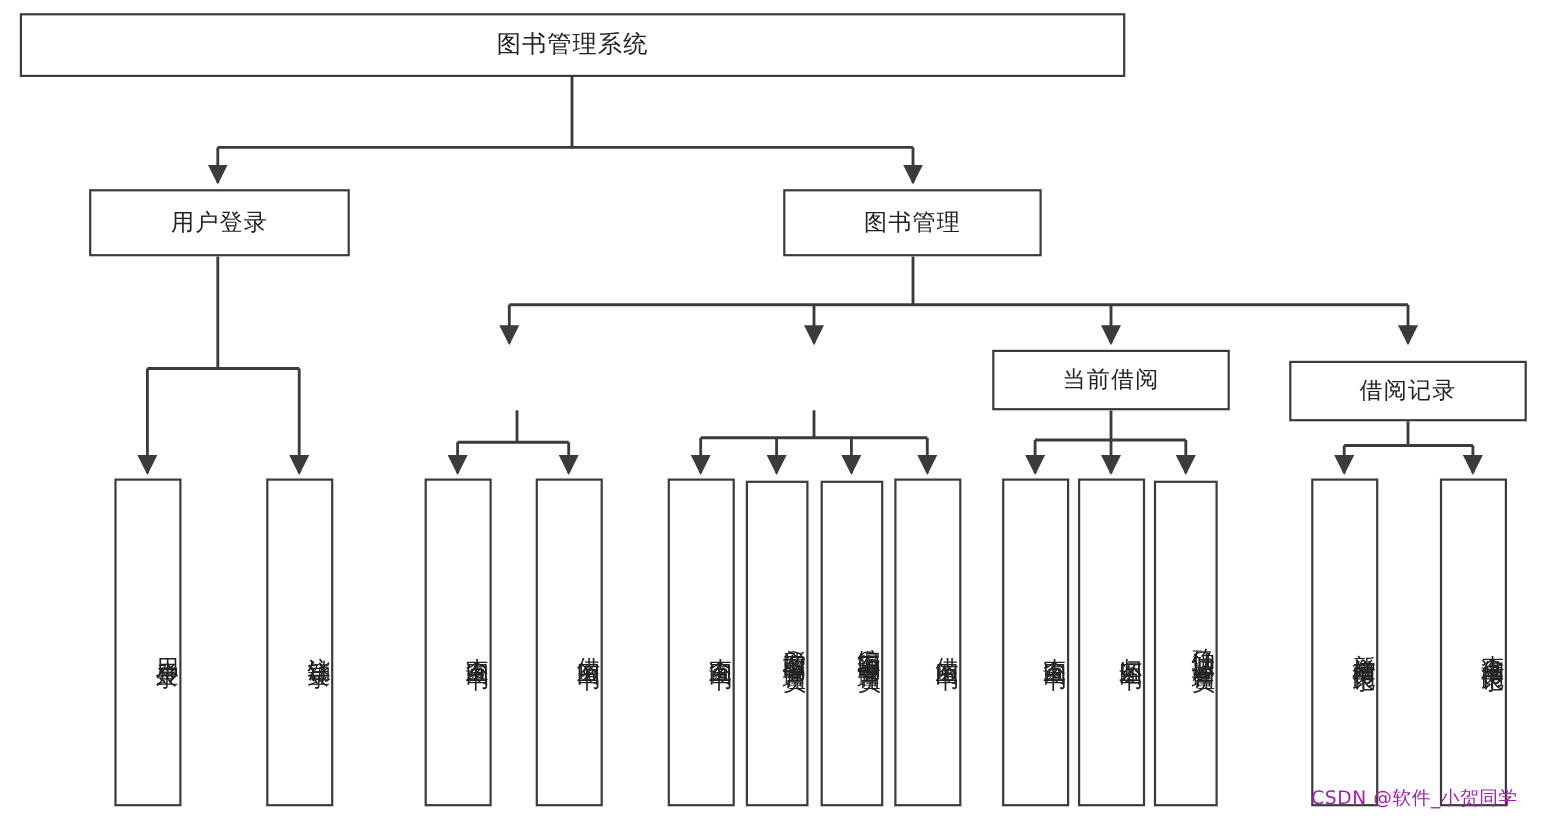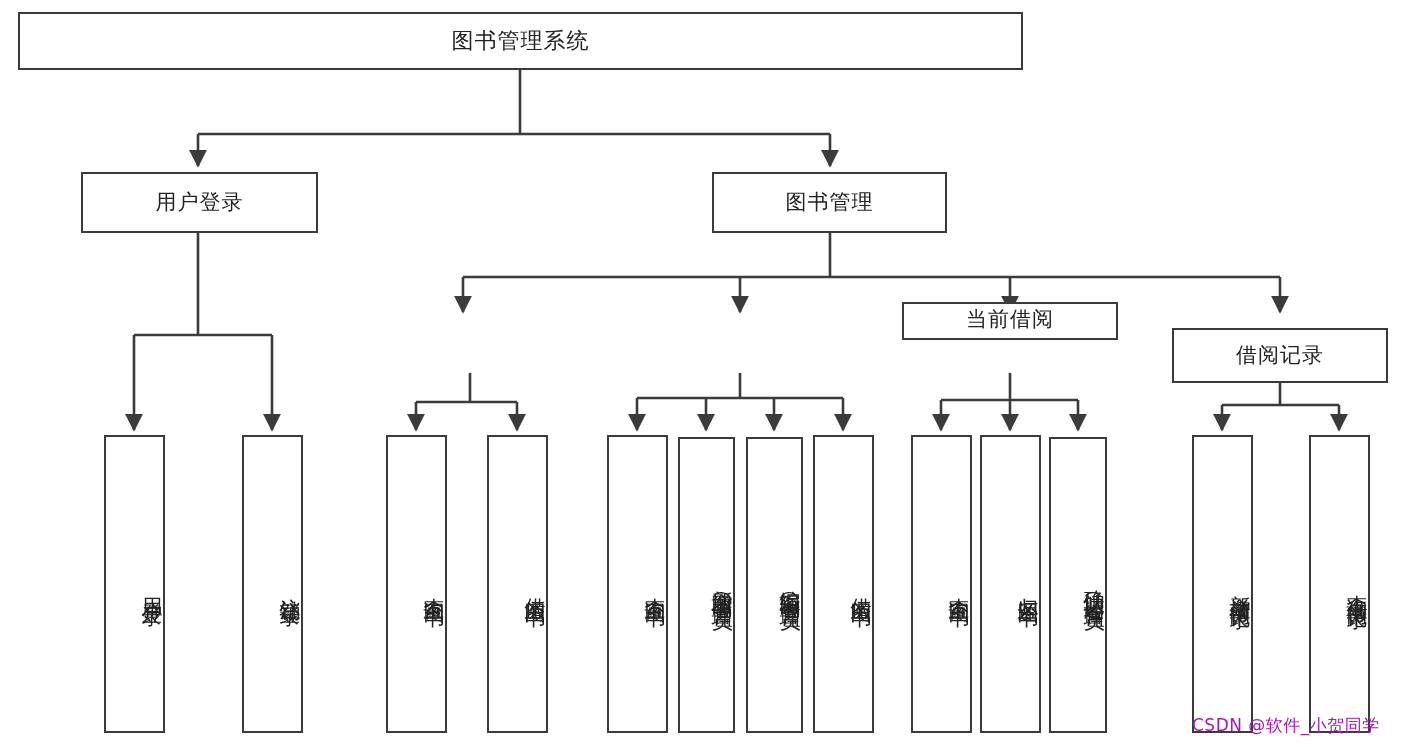--- a/index.html
+++ b/index.html
@@ -131,21 +131,21 @@
     <span class="label">图书管理系统</span>
   </div>
 
   <div class="node horiz" style="left:81px; top:172px; width:237px; height:61px;">
     <span class="label">用户登录</span>
   </div>
   <div class="node horiz" style="left:712px; top:172px; width:235px; height:61px;">
     <span class="label">图书管理</span>
   </div>
 
-  <div class="node horiz" style="left:902px; top:302px; width:216px; height:38px;font-family:Liberation Mono, monospace;">
+  <div class="node horiz" style="left:902px; top:318px; width:216px; height:55px;">
     <span class="label">当前借阅</span>
   </div>
   <div class="node horiz" style="left:1172px; top:328px; width:216px; height:55px;">
     <span class="label">借阅记录</span>
   </div>
 
   <div class="node vert" style="left:104px; top:435px; width:61px; height:298px;">
     <span class="label">用户登录</span>
   </div>
   <div class="node vert" style="left:242px; top:435px; width:61px; height:298px;">

